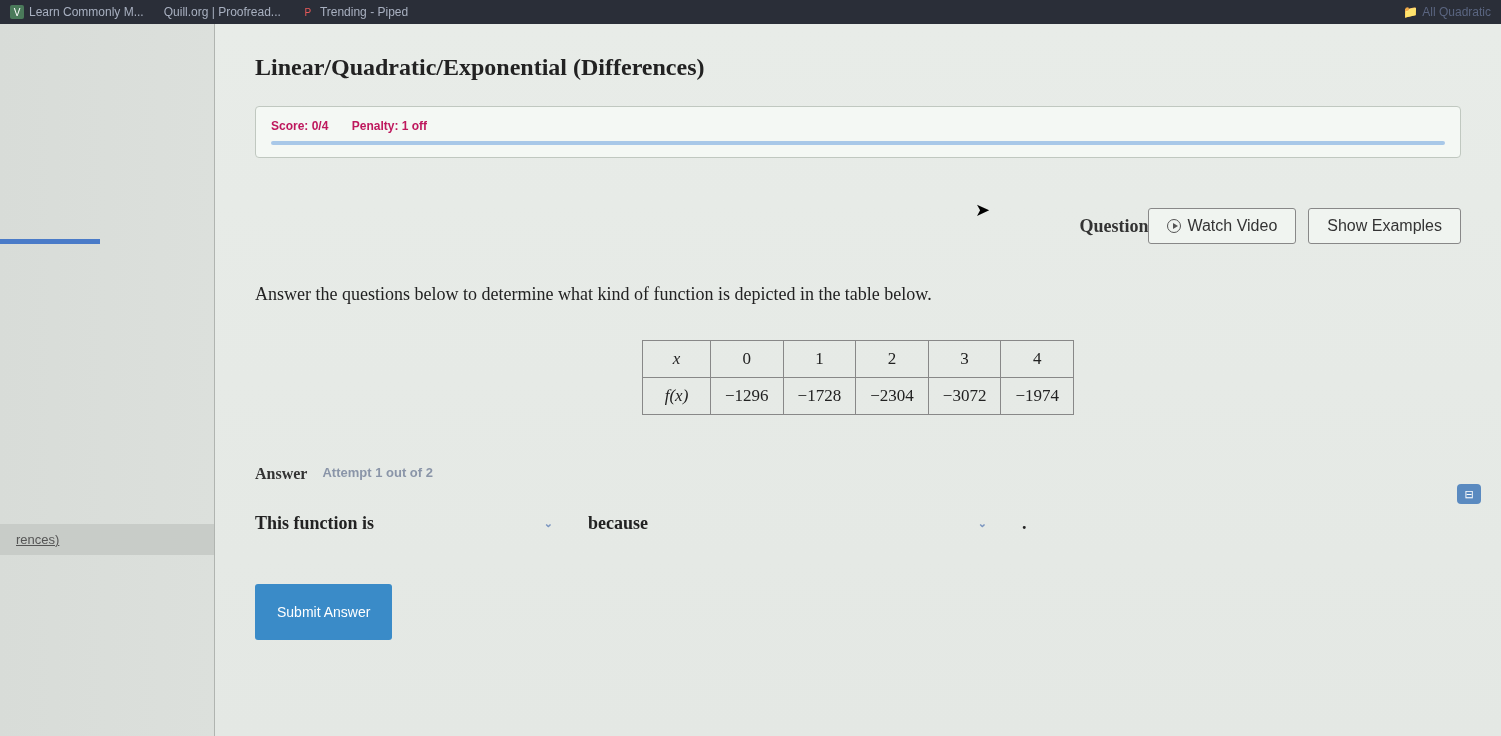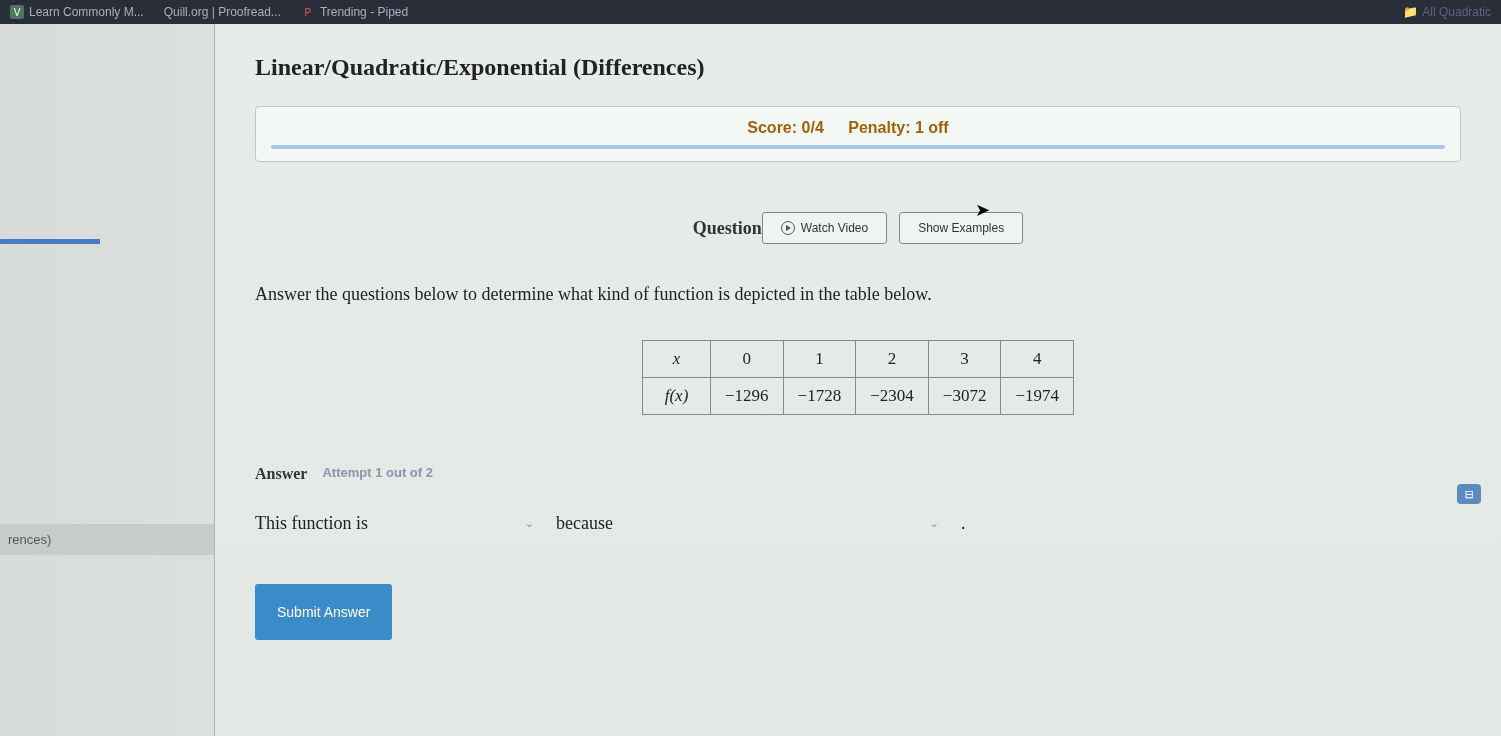--- a/index.html
+++ b/index.html
@@ -61,23 +61,24 @@
       background: #4a7bc8;
       width: 100px;
     }
     .sidebar-items {
       position: absolute;
       top: 500px;
       left: 0;
       right: 0;
     }
     .sidebar-item {
-      padding: 8px 8px;
+      padding: 8px 16px;
       font-size: 13px;
       color: #555;
+      text-decoration: underline;
     }
     .sidebar-item.active {
       background: #c8ccc8;
     }
     .content {
       flex: 1;
       padding: 30px 40px;
       background: linear-gradient(to bottom, #e8ece8, #e4e8e4);
       position: relative;
     }
@@ -90,55 +91,54 @@
     }
     .score-panel {
       background: #f4f8f4;
       border: 1px solid #c0c8c0;
       border-radius: 4px;
       padding: 12px 15px;
       margin-bottom: 50px;
       position: relative;
     }
     .score-text {
-      font-size: 16px;
-      font-weight: bold;
-      color: #a16207;
-      text-align: center;
+      font-size: 12px;
+      font-weight: bold;
+      color: #be185d;
     }
     .score-text span {
       margin-right: 20px;
     }
     .score-progress {
       margin-top: 8px;
       height: 4px;
       background: #a8c8e8;
       border-radius: 2px;
     }
     .question-header {
       display: flex;
-      justify-content: center;
+      justify-content: flex-end;
       align-items: center;
       margin-bottom: 30px;
     }
     .question-label {
       font-size: 18px;
       font-weight: bold;
       color: #333;
       font-family: Georgia, serif;
     }
     .header-buttons {
       display: flex;
       gap: 12px;
     }
     .btn-outline {
       border: 1px solid #888;
       background: #f0f4f0;
       padding: 8px 18px;
-      font-size: 12px;
+      font-size: 16px;
       color: #333;
       border-radius: 3px;
       cursor: pointer;
       display: flex;
       align-items: center;
       gap: 6px;
     }
     .play-icon {
       width: 14px;
       height: 14px;
@@ -201,21 +201,22 @@
       font-size: 13px;
       color: #8a95a8;
       font-weight: bold;
     }
     .answer-line {
       font-size: 18px;
       font-family: Georgia, serif;
       color: #222;
       display: flex;
       align-items: flex-end;
-      gap: 14px;
+      gap: 27px;
+      font-weight: bold;
     }
     .dropdown-slot {
       display: inline-flex;
       align-items: center;
       justify-content: flex-end;
       min-width: 160px;
       padding: 4px 8px;
       color: #6a8aba;
       cursor: pointer;
     }

